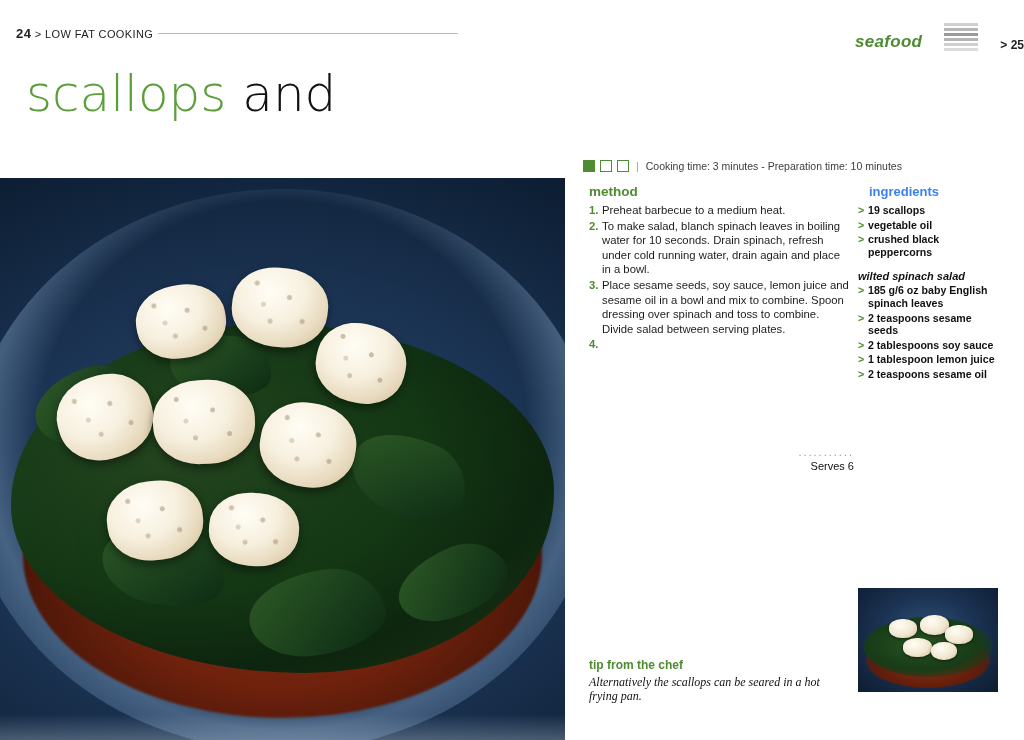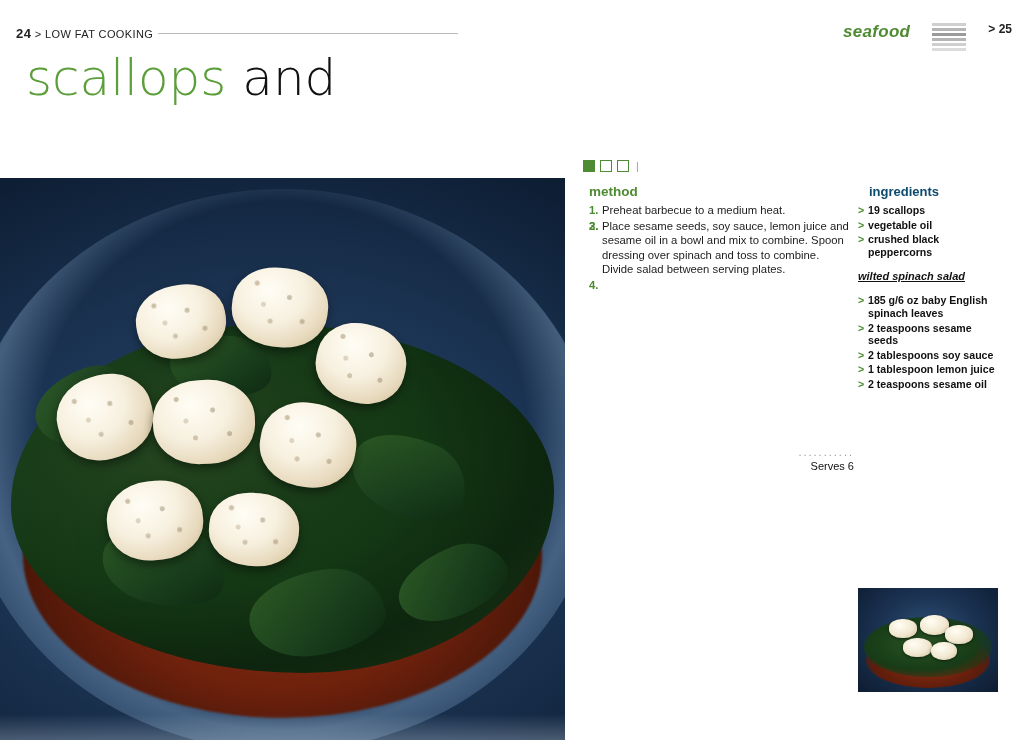--- a/index.html
+++ b/index.html
@@ -36,24 +36,24 @@
   .header-rule-left {
     position: absolute;
     left: 158px;
     top: 33px;
     width: 300px;
     height: 1px;
     background: #b9b9b9;
   }
   .header-right {
     position: absolute;
-    right: 12px;
+    right: 0;
     top: 22px;
     display: flex;
-    align-items: flex-start;
+    align-items: flex-end;
     gap: 20px;
   }
   .header-right .seafood {
     font-size: 17px;
     font-weight: bold;
     font-style: italic;
     color: #4e8b32;
     letter-spacing: .3px;
   }
   .header-right .pgn {
@@ -88,20 +88,21 @@
     left: 26px;
     top: 52px;
     width: 520px;
   }
   .title-line1 {
     font-family: "DejaVu Sans", sans-serif;
     font-size: 50px;
     line-height: 52px;
     color: #111;
     font-weight: 300;
+    margin-top: 16px;
   }
   .title-line1 .green {
     color: #5b9e3a;
   }
   .title-line2 {
     font-family: "DejaVu Sans", sans-serif;
     font-size: 36px;
     line-height: 40px;
     color: #111;
     font-weight: 300;
@@ -273,21 +274,21 @@
   
   .ingredients {
     position: absolute;
     left: 858px;
     top: 184px;
     width: 140px;
   }
   .ingredients h3 {
     margin: 0 0 5px 0;
     font-size: 13px;
-    color: #0c4a6e;
+    color: #3b82f6;
     font-weight: bold;
     padding-left: 11px;
   }
   .ing-list {
     list-style: none;
     margin: 0;
     padding: 0;
   }
   .ing-list li {
     position: relative;
@@ -303,22 +304,21 @@
     left: 0;
     top: 0;
     color: #4e8b32;
     font-weight: bold;
   }
   .sub-head {
     font-size: 11px;
     font-weight: bold;
     font-style: italic;
     color: #111;
-    margin: 12px 0 12px 0;
-    text-decoration: underline;
+    margin: 12px 0 2px 0;
   }
 
   
   .tip {
     position: absolute;
     left: 589px;
     top: 658px;
     width: 250px;
   }
   .tip h3 {
@@ -429,31 +429,33 @@
     <div class="scallop" style="left:37%; top:56%; width:16%; height:13%; transform:rotate(4deg);"></div>
 
     <div class="photo-edge-deco"></div>
   </div>
 
   <div class="timebar">
     <span class="sq filled"></span>
     <span class="sq"></span>
     <span class="sq"></span>
     <span class="divider">|</span>
+    <span>Cooking time: 3 minutes - Preparation time: 10 minutes</span>
   </div>
 
   <div class="method">
     <h3>method</h3>
     <ol class="steps">
       <li>
         <span class="num">1.</span>
         <span>Preheat barbecue to a medium heat.</span>
       </li>
       <li>
         <span class="num">2.</span>
+        <span>To make salad, blanch spinach leaves in boiling water for 10 seconds. Drain spinach, refresh under cold running water, drain again and place in a bowl.</span>
       </li>
       <li>
         <span class="num">3.</span>
         <span>Place sesame seeds, soy sauce, lemon juice and sesame oil in a bowl and mix to combine. Spoon dressing over spinach and toss to combine. Divide salad between serving plates.</span>
       </li>
       <li>
         <span class="num">4.</span>
       </li>
     </ol>
   </div>
@@ -499,20 +501,24 @@
         <span class="gt">&gt;</span>
         <span>1 tablespoon lemon juice</span>
       </li>
       <li>
         <span class="gt">&gt;</span>
         <span>2 teaspoons sesame oil</span>
       </li>
     </ul>
   </div>
 
+  <div class="tip">
+    <h3>tip from the chef</h3>
+    <p>Alternatively the scallops can be seared in a hot frying pan.</p>
+  </div>
 
   <div class="thumb">
     <div class="t-bg"></div>
     <div class="t-sauce"></div>
     <div class="t-spin"></div>
     <div class="t-sc" style="left:22%; top:30%; width:20%; height:18%;"></div>
     <div class="t-sc" style="left:44%; top:26%; width:21%; height:19%;"></div>
     <div class="t-sc" style="left:62%; top:36%; width:20%; height:18%;"></div>
     <div class="t-sc" style="left:32%; top:48%; width:21%; height:18%;"></div>
     <div class="t-sc" style="left:52%; top:52%; width:19%; height:17%;"></div>

